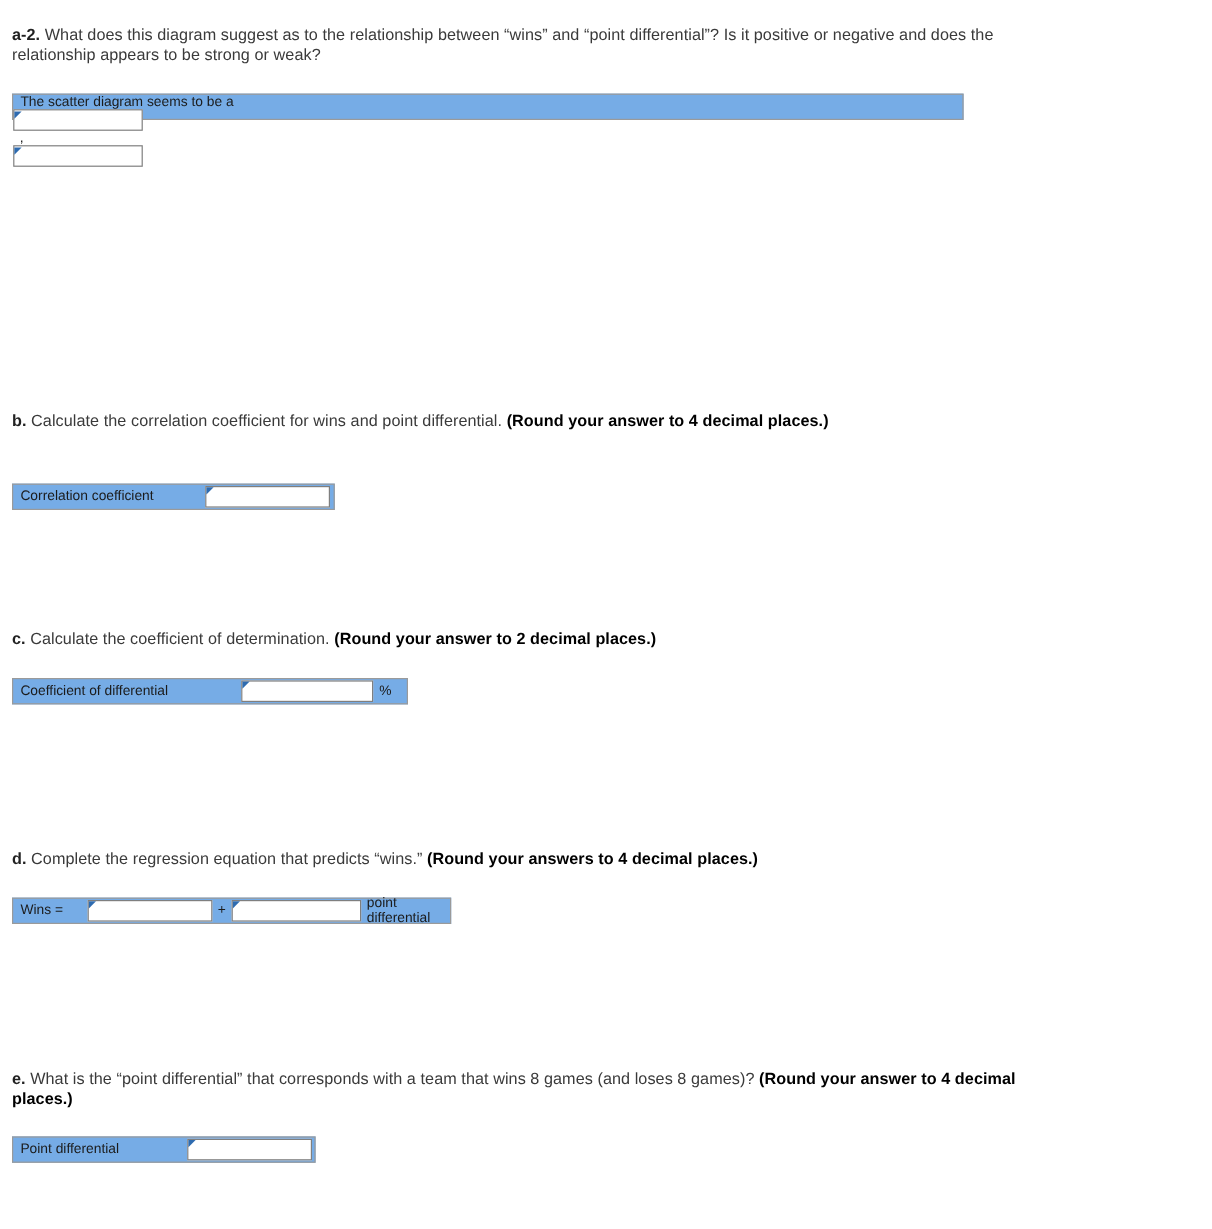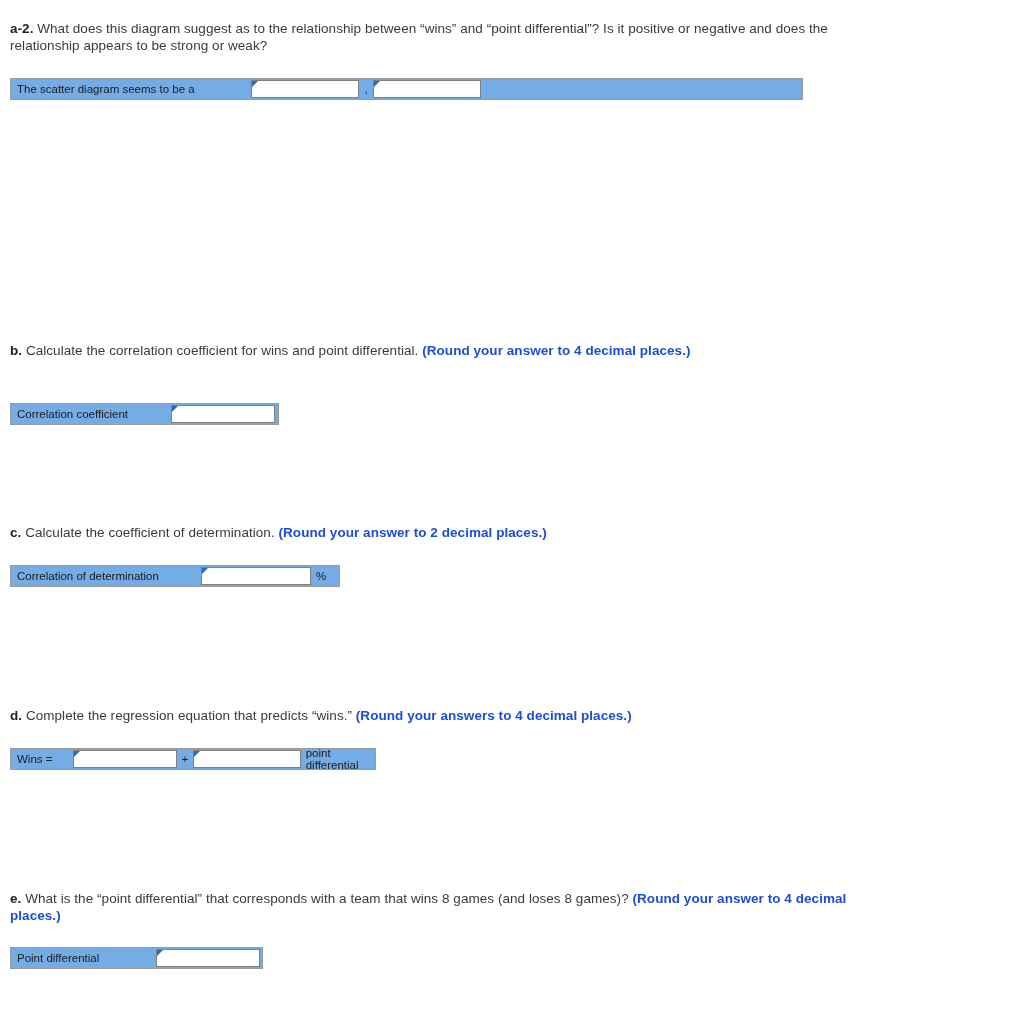--- a/index.html
+++ b/index.html
@@ -31,21 +31,21 @@
     line-height: 17px;
     color: #3a3a3a;
     letter-spacing: 0.05px;
   }
   .prompt .lbl {
     font-weight: bold;
     color: #222222;
   }
   .prompt .round {
     font-weight: bold;
-    color: #1d4ed8;
+    color: #000000;
   }
 
   
   .bar {
     position: absolute;
     box-sizing: border-box;
     background: #76ACE6;
     border: 1px solid #9a9a9a;
     height: 22px;
     display: flex;
@@ -129,21 +129,21 @@
 </style>
 </head>
 <body>
 
 <div class="page">
 
   <div class="prompt" style="top:20px; width:890px;">
     <span class="lbl">a-2.</span><span> What does this diagram suggest as to the relationship between “wins” and “point differential”? Is it positive or negative and does the relationship appears to be strong or weak?</span>
   </div>
 
-  <div class="bar" style="left:10px; top:78px; width:793px;">
+  <div class="bar" style="left:10px; top:78px; width:793px;flex-direction:column;">
     <div class="cell label" style="width:240px;">The scatter diagram seems to be a</div>
     <div class="field-wrap">
       <input class="field" type="text" style="width: 108px;" value="">
       <span class="tab-mark"></span>
     </div>
     <div class="cell sep" style="width:14px;">,</div>
     <div class="field-wrap">
       <input class="field" type="text" style="width: 108px;" value="">
       <span class="tab-mark"></span>
     </div>
@@ -159,21 +159,21 @@
       <input class="field" type="text" style="width: 104px;" value="">
       <span class="tab-mark"></span>
     </div>
   </div>
 
   <div class="prompt" style="top:524px; width:900px;">
     <span class="lbl">c.</span><span> Calculate the coefficient of determination. </span><span class="round">(Round your answer to 2 decimal places.)</span>
   </div>
 
   <div class="bar" style="left:10px; top:565px; width:330px;">
-    <div class="cell label" style="width:190px;">Correlation of determination</div>
+    <div class="cell label" style="width:190px;">Coefficient of differential</div>
     <div class="field-wrap">
       <input class="field" type="text" style="width: 110px;" value="">
       <span class="tab-mark"></span>
     </div>
     <div class="unit">%</div>
   </div>
 
   <div class="prompt" style="top:707px; width:900px;">
     <span class="lbl">d.</span><span> Complete the regression equation that predicts “wins.” </span><span class="round">(Round your answers to 4 decimal places.)</span>
   </div>

